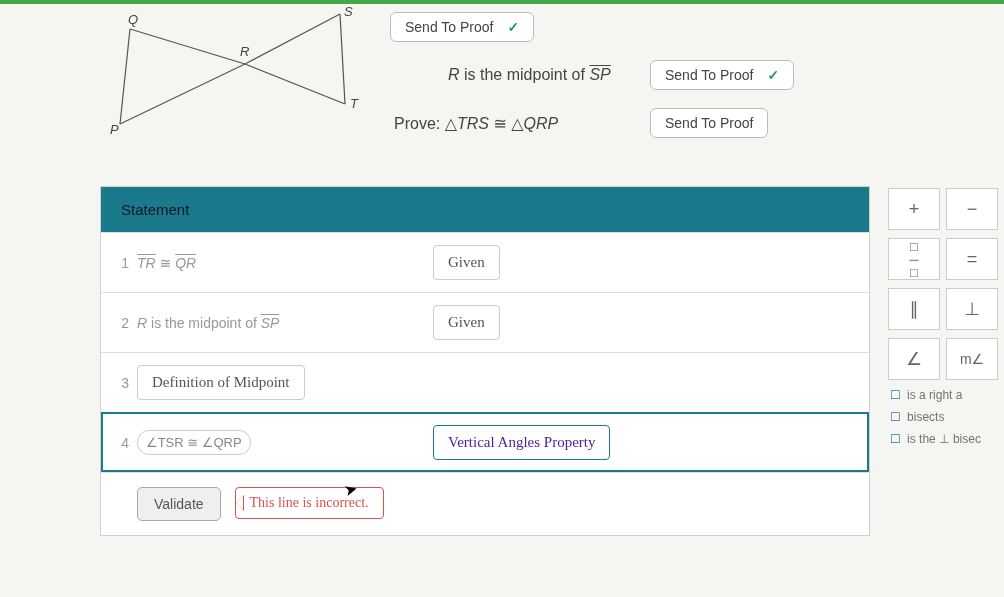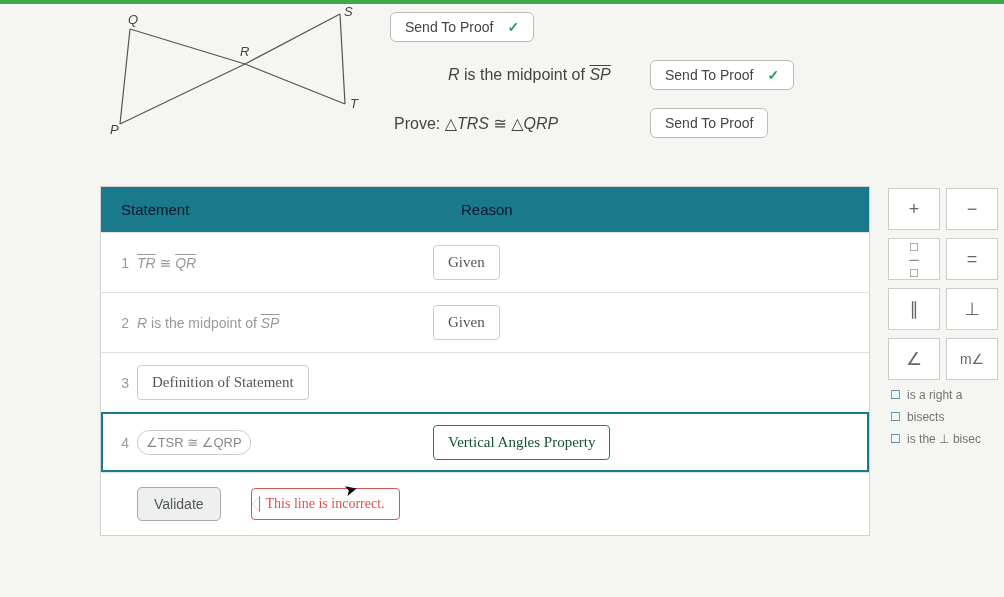--- a/index.html
+++ b/index.html
@@ -74,39 +74,39 @@
   .reason-box {
     display: inline-block;
     border: 1px solid #ccc;
     border-radius: 4px;
     padding: 8px 14px;
     font-size: 15px;
     color: #555;
     background: #fff;
     font-family: Liberation Serif, serif;
   }
-  .reason-box.sel { border-color: #1a7a8c; color: #14532d; }
+  .reason-box.sel { border-color: #1a7a8c; color: #4c1d95; }
   .prow.active {
     outline: 2px solid #1a7a8c;
     outline-offset: -2px;
     background: #fff;
   }
   .stmt-box {
     display: inline-block;
     border: 1px solid #ccc;
     border-radius: 12px;
     padding: 4px 8px;
     color: #888;
     font-size: 13px;
   }
   .validate-row {
     display: flex;
-    align-items: center;
+    align-items: flex-start;
     padding: 14px 0 14px 36px;
-    gap: 16px;
+    gap: 0;
     border-top: 1px solid #e0e0e0;
   }
   .validate-btn {
     border: 1px solid #aaa;
     background: #eef0f0;
     border-radius: 5px;
     padding: 8px 16px;
     font-size: 14px;
     color: #555;
   }
@@ -213,42 +213,41 @@
         <span>Send To Proof</span>
       </button>
     </div>
   </div>
 </div>
 
 <div class="main-row">
   <div class="proof-table">
     <div class="thead">
       <div class="th-stmt">Statement</div>
-      <div class="th-reason">Reason</div>
     </div>
 
     <div class="prow">
       <div class="rnum">1</div>
       <div class="stmt">
         <span class="overline">TR</span><span> ≅ </span><span class="overline">QR</span>
       </div>
       <div class="reason-cell"><span class="reason-box">Given</span></div>
     </div>
 
     <div class="prow">
       <div class="rnum">2</div>
       <div class="stmt">
         <i>R</i><span> is the midpoint of </span><span class="overline">SP</span>
       </div>
       <div class="reason-cell"><span class="reason-box">Given</span></div>
     </div>
 
     <div class="prow">
       <div class="rnum">3</div>
-      <div class="reason-cell"><span class="reason-box">Definition of Statement</span></div>
+      <div class="reason-cell"><span class="reason-box">Definition of Midpoint</span></div>
     </div>
 
     <div class="prow active">
       <div class="rnum">4</div>
       <div class="stmt">
         <span class="stmt-box">∠TSR ≅ ∠QRP</span>
       </div>
       <div class="reason-cell"><span class="reason-box sel">Vertical Angles Property</span></div>
     </div>
 

